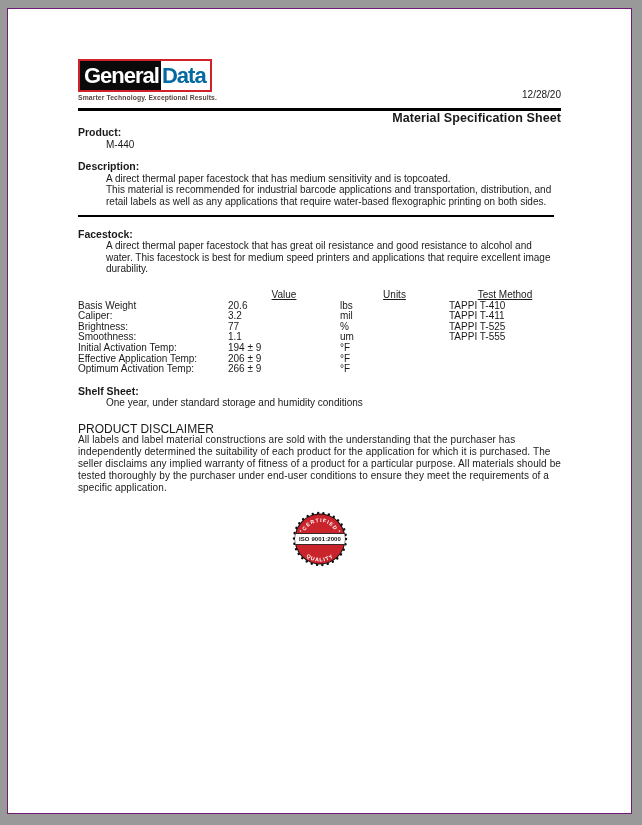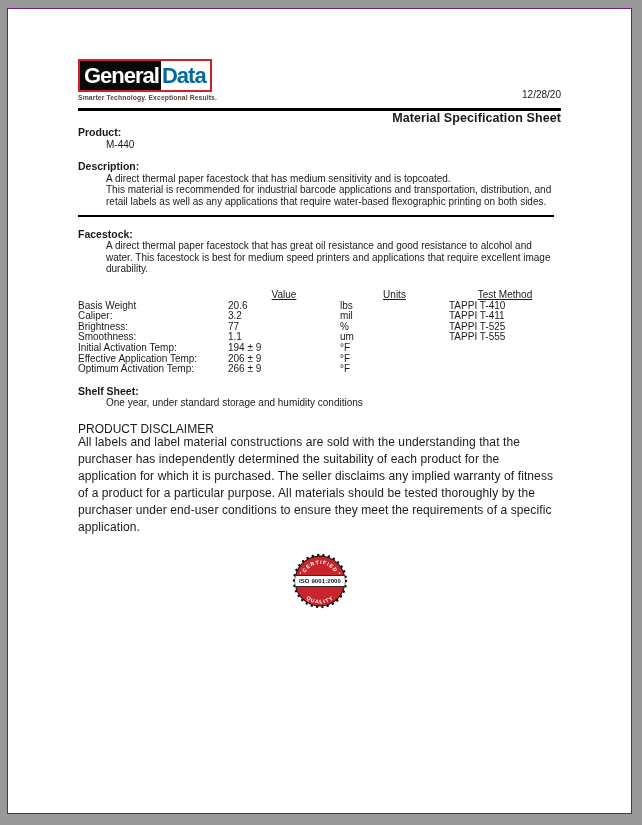--- a/index.html
+++ b/index.html
@@ -107,22 +107,22 @@
   }
   
   .disclaimer{
     margin-top:16px;
   }
   .disclaimer-heading{
     font-size:12px;
     line-height:9.6px;
   }
   .disclaimer-text{
-    font-size:12px;
-    line-height:17px;
+    font-size:10px;
+    line-height:12px;
     letter-spacing:0.1px;
   }
   
   .badge-wrap{
     margin-top:15px;
     text-align:center;
   }
   .badge-edge{fill:#111111;}
   .badge-dots{stroke:#111111;fill:none;}
   .badge-red{fill:var(--badge-red);}

